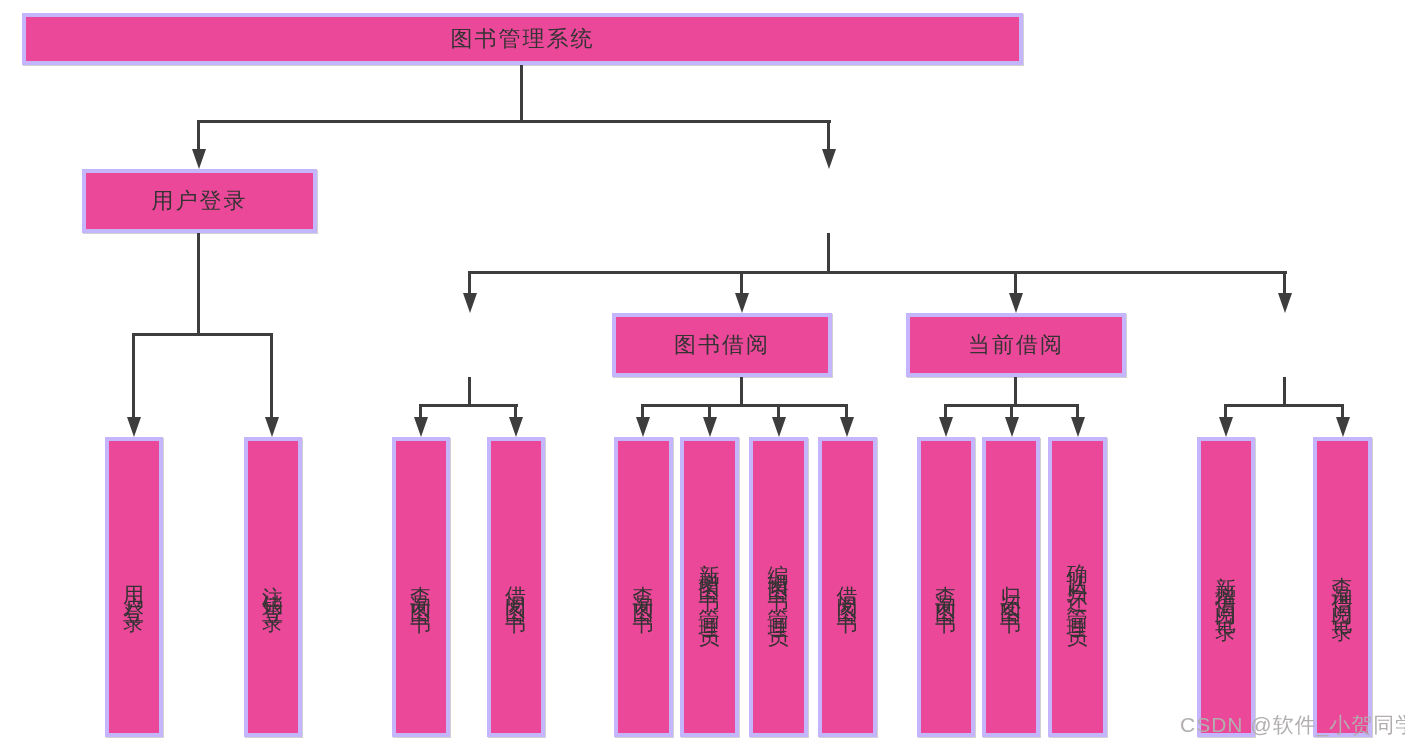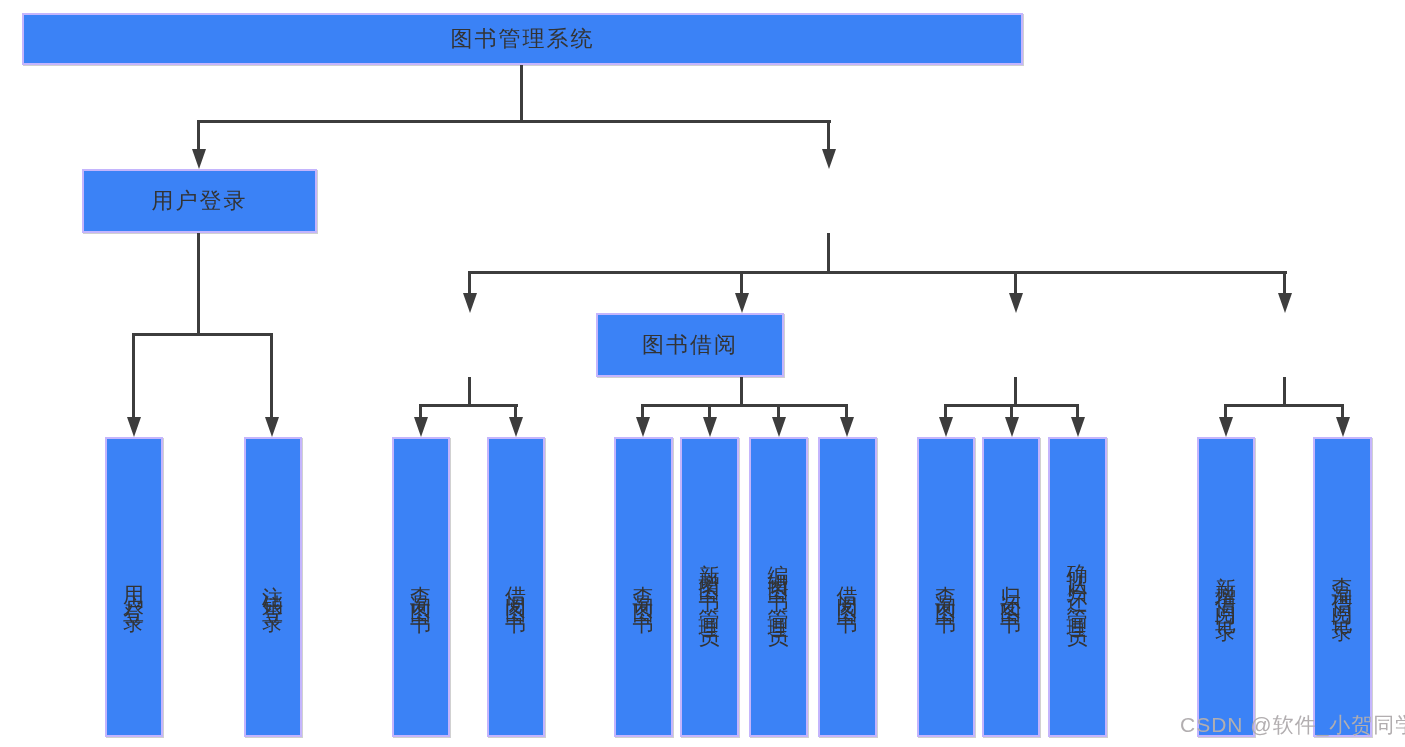--- a/index.html
+++ b/index.html
@@ -11,22 +11,22 @@
   #canvas {
     position: relative;
     width: 1405px;
     height: 747px;
     background: #ffffff;
     overflow: hidden;
   }
   .box {
     position: absolute;
     box-sizing: border-box;
-    border: 2px solid #c4b5fd;
-    background: #3b82f6;
+    border: 4px solid #c4b5fd;
+    background: #ec4899;
     display: flex;
     align-items: center;
     justify-content: center;
     color: #333333;
     font-size: 22px;
     letter-spacing: 2px;
     box-shadow: 1px 1px 0 rgba(0,0,0,0.18);
   }
   .vbox {
     font-size: 21px;
@@ -94,21 +94,22 @@
   <div class="hline" style="left:468px;top:271px;width:819px"></div>
   <div class="vline" style="left:468px;top:274px;height:20px"></div>
   <div class="arrow" style="left:463px;top:293px"></div>
   <div class="vline" style="left:740px;top:274px;height:20px"></div>
   <div class="arrow" style="left:735px;top:293px"></div>
   <div class="vline" style="left:1014px;top:274px;height:20px"></div>
   <div class="arrow" style="left:1009px;top:293px"></div>
   <div class="vline" style="left:1283px;top:274px;height:20px"></div>
   <div class="arrow" style="left:1278px;top:293px"></div>
 
-  <div class="box" style="left:596px;top:313px;width:188px;height:64px">图书借阅</div>
+  <div class="box" style="left:612px;top:313px;width:220px;height:64px">图书借阅</div>
+  <div class="box" style="left:906px;top:313px;width:220px;height:64px">当前借阅</div>
 
   <div class="vline" style="left:468px;top:377px;height:29px"></div>
   <div class="hline" style="left:419px;top:404px;width:99px"></div>
   <div class="vline" style="left:419px;top:407px;height:11px"></div>
   <div class="arrow" style="left:414px;top:417px"></div>
   <div class="vline" style="left:514px;top:407px;height:11px"></div>
   <div class="arrow" style="left:509px;top:417px"></div>
 
   <div class="vline" style="left:740px;top:377px;height:29px"></div>
   <div class="hline" style="left:641px;top:404px;width:207px"></div>

